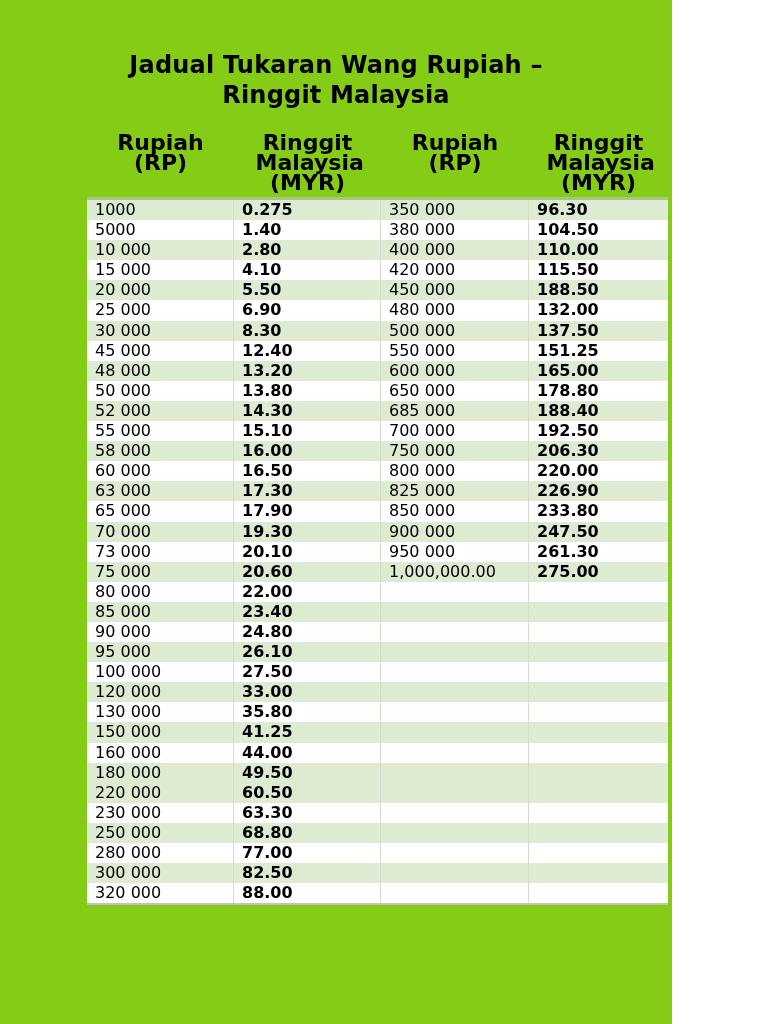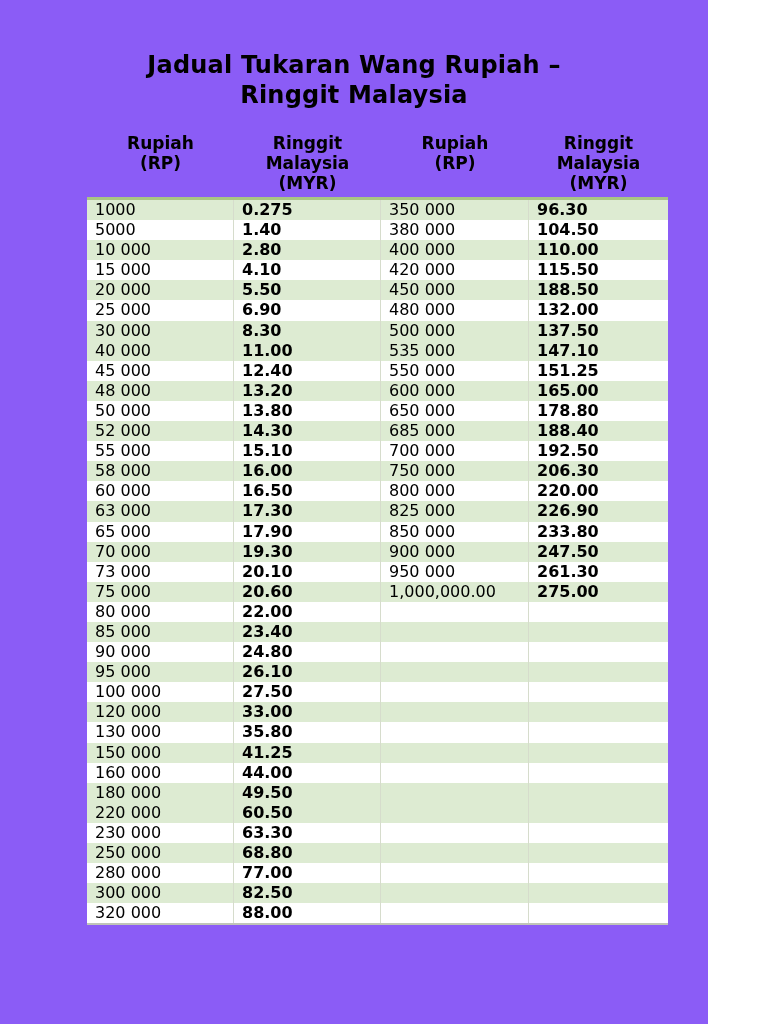--- a/index.html
+++ b/index.html
@@ -9,22 +9,21 @@
     height: 1024px;
     background: #ffffff;
     overflow: hidden;
     font-family: "DejaVu Sans", "Liberation Sans", sans-serif;
     color: #000000;
   }
   .page {
     position: relative;
     width: 672px;
     height: 1024px;
-    background: #8b5cf6;
-    padding-left: 36px;
+    background: #84cc16;
   }
   .title {
     position: absolute;
     top: 50px;
     left: 0;
     right: 0;
     margin: 0 auto;
     max-width: 520px;
     text-align: center;
     font-size: 24px;
@@ -35,21 +34,21 @@
   .thead {
     position: absolute;
     left: 87px;
     top: 133px;
     width: 581px;
     display: grid;
     grid-template-columns: 147px 147px 148px 139px;
   }
   .th {
     text-align: center;
-    font-size: 17px;
+    font-size: 22px;
     line-height: 20px;
     font-weight: bold;
   }
   .th span {
     display: inline-block;
     max-width: 104px;
   }
   .tbody {
     position: absolute;
     left: 87px;
@@ -136,26 +135,20 @@
         <div class="cell c1 myr">6.90</div>
         <div class="cell c2 rp">480 000</div>
         <div class="cell c3 myr">132.00</div>
       </div>
       <div class="row green">
         <div class="cell c0 rp">30 000</div>
         <div class="cell c1 myr">8.30</div>
         <div class="cell c2 rp">500 000</div>
         <div class="cell c3 myr">137.50</div>
       </div>
-      <div class="row green">
-        <div class="cell c0 rp">40 000</div>
-        <div class="cell c1 myr">11.00</div>
-        <div class="cell c2 rp">535 000</div>
-        <div class="cell c3 myr">147.10</div>
-      </div>
       <div class="row white">
         <div class="cell c0 rp">45 000</div>
         <div class="cell c1 myr">12.40</div>
         <div class="cell c2 rp">550 000</div>
         <div class="cell c3 myr">151.25</div>
       </div>
       <div class="row green">
         <div class="cell c0 rp">48 000</div>
         <div class="cell c1 myr">13.20</div>
         <div class="cell c2 rp">600 000</div>

